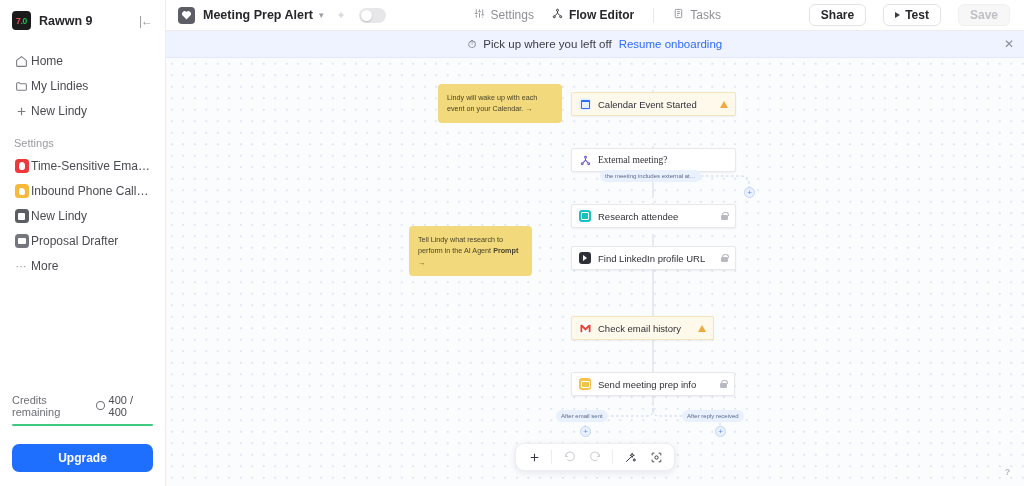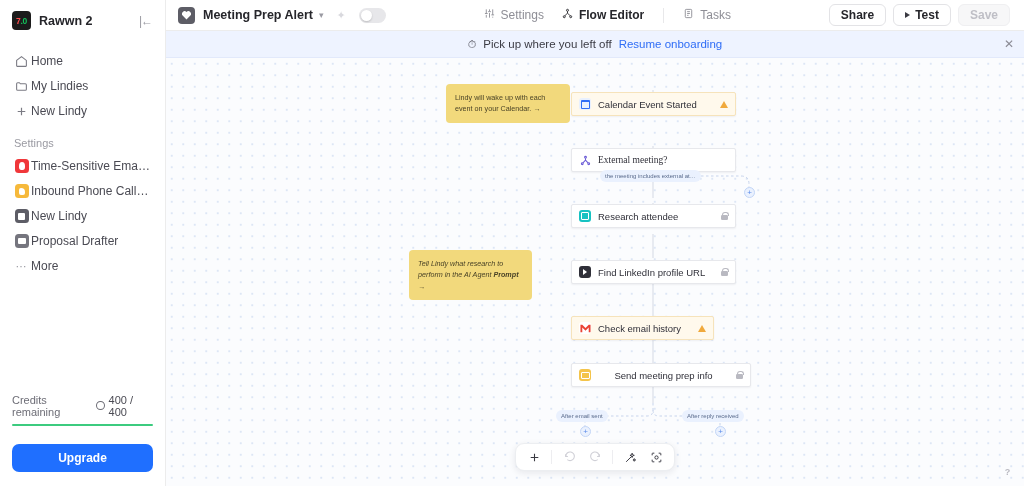--- a/index.html
+++ b/index.html
@@ -122,21 +122,21 @@
   }
 
   .topcenter { margin-left: auto; display: flex; align-items: center; gap: 0; }
   .tbtab {
     display: flex; align-items: center; gap: 6px;
     height: 22px; padding: 0 9px; border-radius: 6px;
     font-size: 12px; color: #8e8e96; cursor: pointer; white-space: nowrap;
   }
   .tbtab.active { color: #26262b; font-weight: 700; }
   .tb-sep { width: 1px; height: 15px; background: #e8e8ea; margin: 0 10px; }
-  .topright { margin-left: auto; display: flex; align-items: center; gap: 7px; }
+  .topright { margin-left: auto; display: flex; align-items: center; gap: 17px; }
   .obtn {
     height: 22px; padding: 0 11px; border-radius: 6px;
     border: 1px solid #e3e3e6; background: #fff;
     font-family: inherit; font-size: 12px; font-weight: 700; color: #26262b;
     cursor: pointer; display: flex; align-items: center; gap: 5px;
   }
   .obtn.disabled { color: #bfbfc6; border-color: #efeff1; background: #f7f7f8; cursor: default; }
   .play-tri {
     width: 0; height: 0; border-left: 5px solid #3a3a42;
     border-top: 3.5px solid transparent; border-bottom: 3.5px solid transparent;
@@ -268,21 +268,21 @@
 
 <div id="app">
 
   <aside class="sidebar">
 
     <div class="wsrow">
       <div class="ws-logo">
           <span class="r">7</span>
           <span class="g">.0</span>
         </div>
-      <div class="ws-name">Rawwn 2</div>
+      <div class="ws-name">Rawwn 9</div>
       <div class="collapse-ico">|←</div>
     </div>
 
     <div class="navlist">
       <div class="navitem">
         <span class="nico">
           <svg width="13" height="13" viewBox="0 0 24 24" fill="none" stroke="currentColor" stroke-width="2">
               <path d="M3 10l9-7 9 7v10a1 1 0 0 1-1 1H4a1 1 0 0 1-1-1z"></path>
             </svg>
         </span>
@@ -443,24 +443,24 @@
           <path d="M487 265 L487 320"></path>
           <path d="M487 325 L487 345"></path>
         </g>
         <g stroke="#c7d4ec" stroke-width="1" fill="none" stroke-dasharray="2.5 2.5">
           <path d="M520 118 L575 118 Q583 118 583 126 L583 134"></path>
           <path d="M487 345 L487 352 Q487 358 481 358 L425 358 Q419 358 419 364 L419 369"></path>
           <path d="M487 352 Q487 358 493 358 L548 358 Q554 358 554 364 L554 369"></path>
         </g>
       </svg>
 
-      <div class="note" style="left:280px; top:26px; width:124px;">
+      <div class="note" style="left:272px; top:26px; width:124px;">
         <span>Lindy will wake up with each event on your Calendar. →</span>
       </div>
-      <div class="note" style="left:243px; top:192px; width:123px;font-style:italic;">
+      <div class="note" style="left:243px; top:168px; width:123px;">
         <span>Tell Lindy what research to perform in the AI Agent </span><b>Prompt →</b>
       </div>
 
       <div class="node warn" style="left:405px; top:34px; width:165px;">
         <span class="nodeico cal"></span>
         <span class="nlabel2">Calendar Event Started</span>
         <span class="badge">
             <span class="warn-tri"></span>
           </span>
       </div>
@@ -481,41 +481,41 @@
       <div class="plusdot" style="left:578px; top:129px;">+</div>
 
       <div class="node" style="left:405px; top:146px; width:165px;">
         <span class="nodeico teal"></span>
         <span class="nlabel2">Research attendee</span>
         <span class="badge">
             <span class="lock"></span>
           </span>
       </div>
 
-      <div class="node" style="left:405px; top:202px; width:165px;">
+      <div class="node" style="left:405px; top:188px; width:165px;">
         <span class="nodeico dark"></span>
         <span class="nlabel2">Find LinkedIn profile URL</span>
         <span class="badge">
             <span class="lock"></span>
           </span>
       </div>
 
       <div class="node warn" style="left:405px; top:258px; width:143px;">
         <span class="nodeico gmail">
           <svg width="11" height="9" viewBox="0 0 24 18">
               <path d="M1 1h4l7 7 7-7h4v16h-4V7l-7 7-7-7v10H1z" fill="#ea4335"></path>
             </svg>
         </span>
         <span class="nlabel2">Check email history</span>
         <span class="badge">
             <span class="warn-tri"></span>
           </span>
       </div>
 
-      <div class="node" style="left:405px; top:305px; width:180px;text-align:center;">
+      <div class="node" style="left:405px; top:314px; width:164px;">
         <span class="nodeico mailyellow"></span>
         <span class="nlabel2">Send meeting prep info</span>
         <span class="badge">
             <span class="lock"></span>
           </span>
       </div>
 
       <div class="edgelabel" style="left:390px; top:352px;">After email sent</div>
       <div class="edgelabel" style="left:516px; top:352px;">After reply received</div>
       <div class="plusdot" style="left:414px; top:368px;">+</div>

